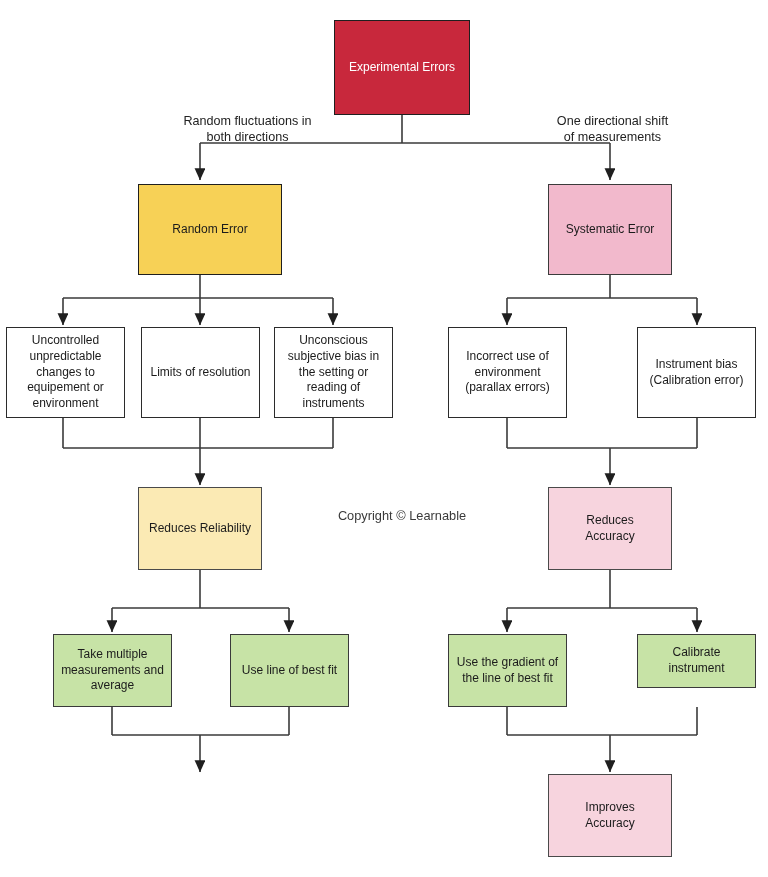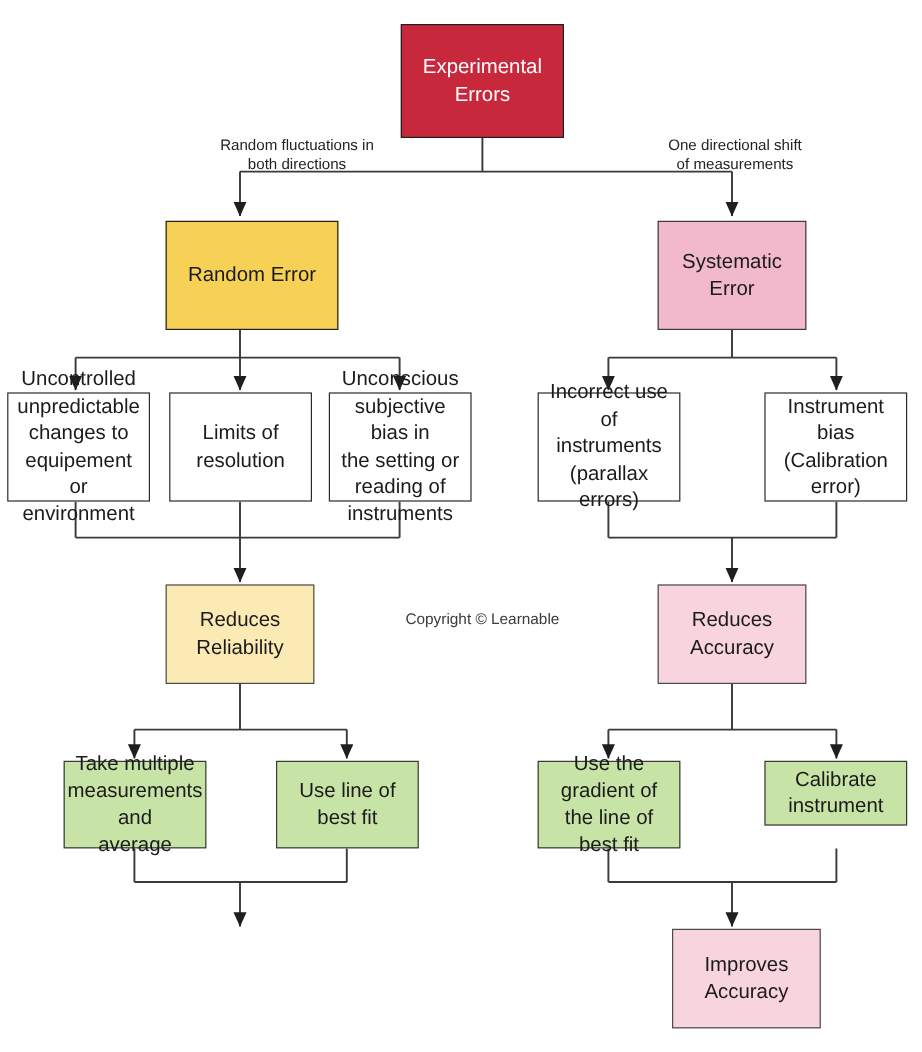--- a/index.html
+++ b/index.html
@@ -28,21 +28,21 @@
     pointer-events: none;
   }
   .node {
     position: absolute;
     box-sizing: border-box;
     border: 1.6px solid #1f1f1f;
     display: flex;
     align-items: center;
     justify-content: center;
     text-align: center;
-    font-size: 17px;
+    font-size: 12px;
     line-height: 1.32;
     color: #1b1b1b;
     padding: 10px 6px;
     white-space: pre-line;
   }
   .node.root {
     background: #c8283c;
     border-color: #1f1f1f;
     color: #ffffff;
   }
@@ -164,36 +164,36 @@
 equipement or
 environment</div>
   <div class="node plain" style="left:141px; top:327px; width:119px; height:91px;">Limits of resolution</div>
   <div class="node plain" style="left:274px; top:327px; width:119px; height:91px;">Unconscious
 subjective bias in
 the setting or
 reading of
 instruments</div>
 
   <div class="node plain" style="left:448px; top:327px; width:119px; height:91px;">Incorrect use of
-instruments
+environment
 (parallax errors)</div>
   <div class="node plain" style="left:637px; top:327px; width:119px; height:91px;">Instrument bias
 (Calibration error)</div>
 
   <div class="node effect-yellow" style="left:138px; top:487px; width:124px; height:83px;">Reduces Reliability</div>
   <div class="node effect-pink" style="left:548px; top:487px; width:124px; height:83px;">Reduces
 Accuracy</div>
 
   <div class="watermark" style="left:302px; top:508px; width:200px;">Copyright © Learnable</div>
 
   <div class="node fix-green" style="left:53px; top:634px; width:119px; height:73px;">Take multiple
 measurements and
 average</div>
   <div class="node fix-green" style="left:230px; top:634px; width:119px; height:73px;">Use line of best fit</div>
   <div class="node fix-green" style="left:448px; top:634px; width:119px; height:73px;">Use the gradient of
 the line of best fit</div>
   <div class="node fix-green" style="left:637px; top:634px; width:119px; height:54px;">Calibrate
 instrument</div>
 
-  <div class="node effect-pink" style="left:548px; top:774px; width:124px; height:83px;margin-left:12px;">Improves
+  <div class="node effect-pink" style="left:548px; top:774px; width:124px; height:83px;">Improves
 Accuracy</div>
 
 </div>
 
 </body></html>

